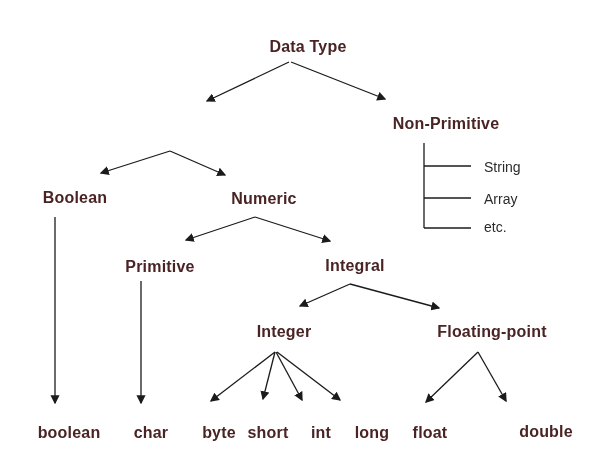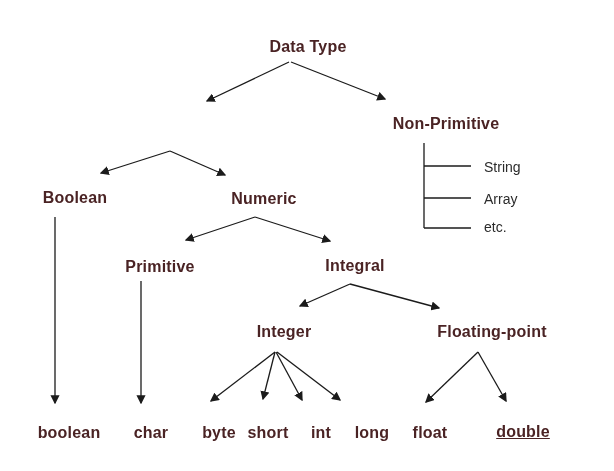--- a/index.html
+++ b/index.html
@@ -76,19 +76,19 @@
   <div class="node" style="left:272px; top:332px;">Integer</div>
   <div class="node" style="left:480px; top:332px;">Floating-point</div>
 
   <div class="node" style="left:57px;  top:433px;">boolean</div>
   <div class="node" style="left:139px; top:433px;">char</div>
   <div class="node" style="left:207px; top:433px;">byte</div>
   <div class="node" style="left:256px; top:433px;">short</div>
   <div class="node" style="left:309px; top:433px;">int</div>
   <div class="node" style="left:360px; top:433px;">long</div>
   <div class="node" style="left:418px; top:433px;">float</div>
-  <div class="node" style="left:511px; top:432px;text-decoration:underline;">double</div>
+  <div class="node" style="left:534px; top:432px;">double</div>
 
   <div class="np-item" style="top:167px;">String</div>
   <div class="np-item" style="top:199px;">Array</div>
   <div class="np-item" style="top:227px;">etc.</div>
 
 </div>
 
 </body></html>

